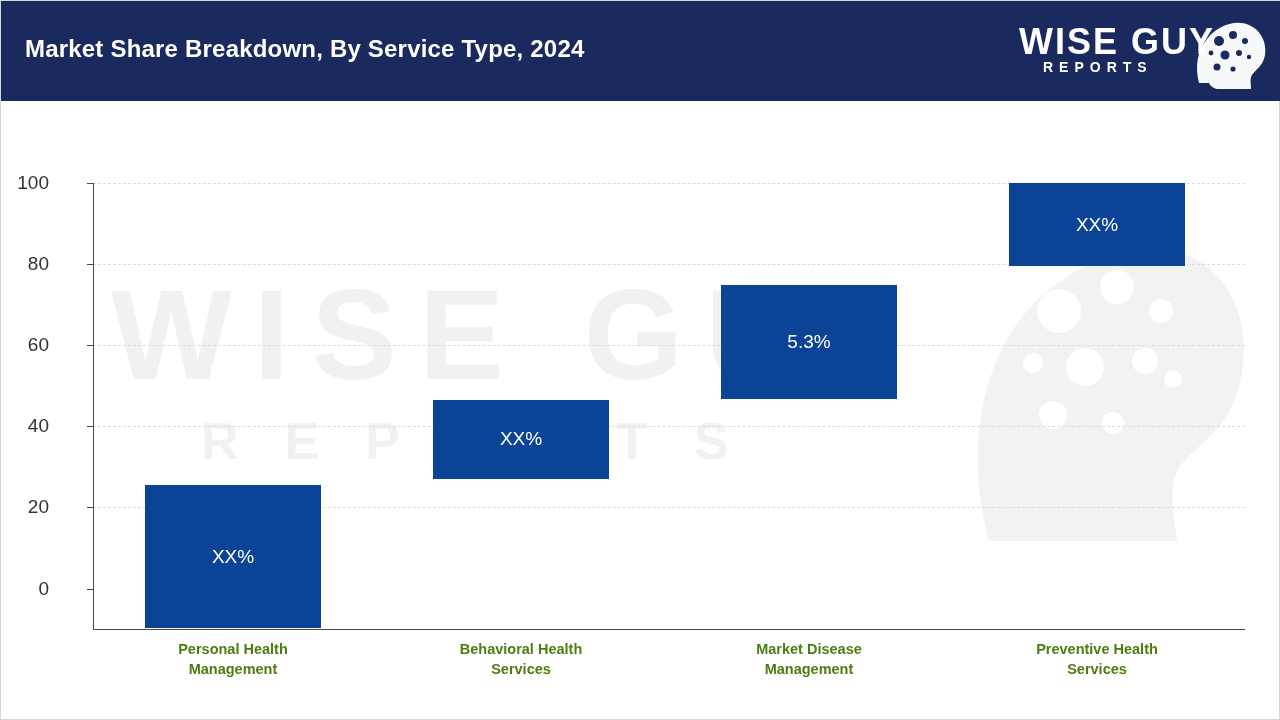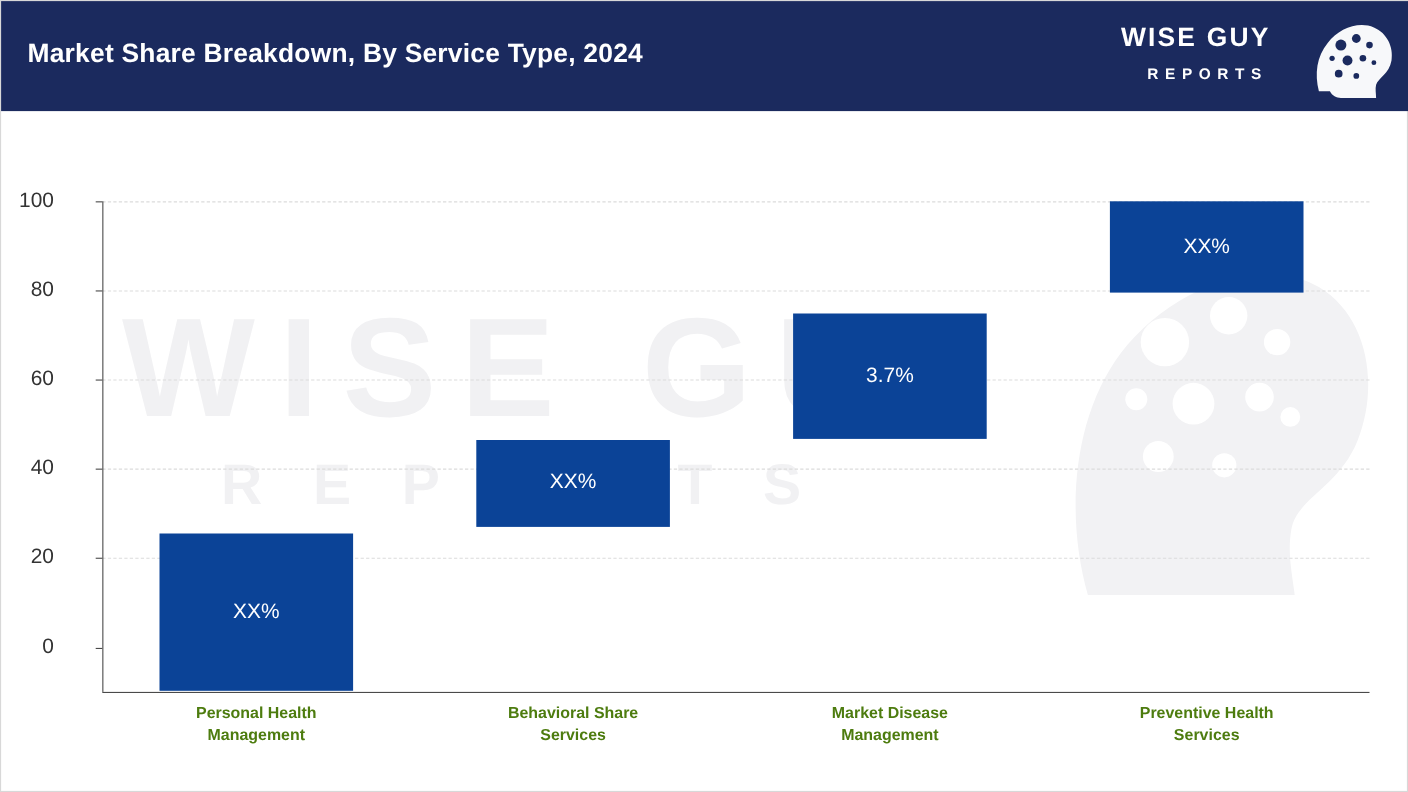--- a/index.html
+++ b/index.html
@@ -46,21 +46,21 @@
     right: 8px;
     top: 6px;
     width: 260px;
     height: 86px;
   }
   .logo-wise {
     position: absolute;
     left: 6px;
     top: 14px;
     color: #ffffff;
-    font-size: 24px;
+    font-size: 36px;
     font-weight: bold;
     letter-spacing: 2px;
     white-space: nowrap;
   }
   .logo-reports {
     position: absolute;
     left: 30px;
     top: 52px;
     color: #ffffff;
     font-size: 14px;
@@ -266,33 +266,33 @@
 
       <div class="bar" style="left:52px; width:176px; top:302.2px; height:143.3px;">
         <span class="bar-label">XX%</span>
       </div>
 
       <div class="bar" style="left:340px; width:176px; top:216.5px; height:79.5px;">
         <span class="bar-label">XX%</span>
       </div>
 
       <div class="bar" style="left:628px; width:176px; top:101.8px; height:114.3px;">
-        <span class="bar-label">3.7%</span>
+        <span class="bar-label">5.3%</span>
       </div>
 
       <div class="bar" style="left:916px; width:176px; top:0px; height:83.2px;">
         <span class="bar-label">XX%</span>
       </div>
 
       <div class="cat-label" style="left:50px; top:456px; width:180px;">
         <div>Personal Health</div>
         <div>Management</div>
       </div>
       <div class="cat-label" style="left:338px; top:456px; width:180px;">
-        <div>Behavioral Share</div>
+        <div>Behavioral Health</div>
         <div>Services</div>
       </div>
       <div class="cat-label" style="left:626px; top:456px; width:180px;">
         <div>Market Disease</div>
         <div>Management</div>
       </div>
       <div class="cat-label" style="left:914px; top:456px; width:180px;">
         <div>Preventive Health</div>
         <div>Services</div>
       </div>

